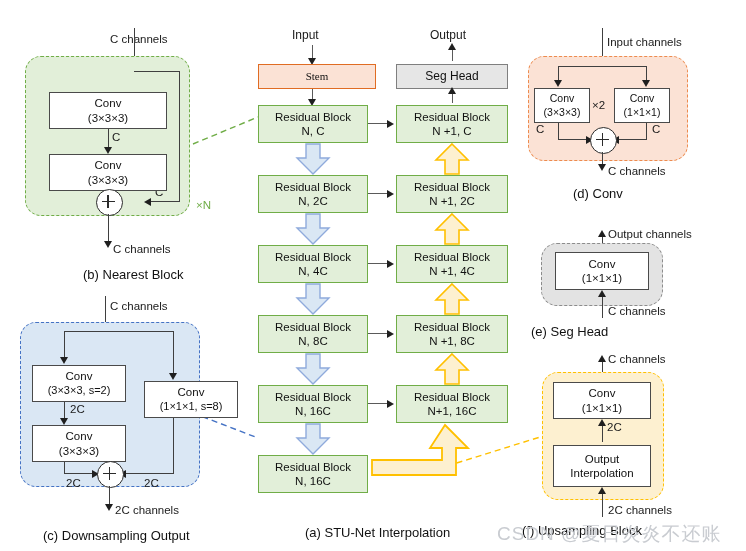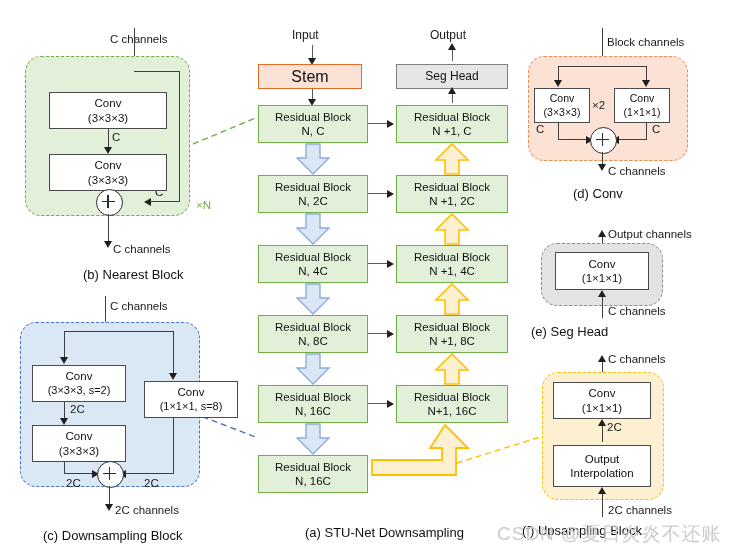--- a/index.html
+++ b/index.html
@@ -148,34 +148,34 @@
   <div class="ln lnh" style="left:124px;top:473px;width:50px;"></div>
   <div class="ah ah-l" style="left:119px;top:469.5px;"></div>
   <div class="lbl" style="left:144px;top:477px;">2C</div>
 
   <div class="plus" style="left:97px;top:461px;"></div>
 
   <div class="ln lnv" style="left:108.8px;top:486px;height:22px;"></div>
   <div class="ah ah-d" style="left:105px;top:504px;"></div>
   <div class="lbl" style="left:115px;top:504px;">2C channels</div>
 
-  <div class="cap" style="left:43px;top:528px;">(c) Downsampling Block</div>
+  <div class="cap" style="left:43px;top:528px;">(c) Downsampling Output</div>
 </div>
 
 <div>
 
   <div class="lbl" style="left:292px;top:29px;font-size:12px;">Input</div>
   <div class="ln lnv ln-thin" style="left:312px;top:45px;height:16px;"></div>
   <div class="ah ah-d" style="left:308px;top:58px;"></div>
 
   <div class="lbl" style="left:430px;top:29px;font-size:12px;">Output</div>
   <div class="ln lnv ln-thin" style="left:452px;top:45px;height:16px;"></div>
   <div class="ah ah-u" style="left:448px;top:43px;"></div>
 
-  <div class="box obox" style="left:258px;top:64px;width:104px;height:25px;font-size:16px;">
+  <div class="box obox" style="left:258px;top:64px;width:118px;height:25px;font-size:11px;font-family:Liberation Serif, serif;">
     <span>Stem</span>
   </div>
   <div class="ln lnv ln-thin" style="left:312px;top:89px;height:14px;"></div>
   <div class="ah ah-d" style="left:308px;top:99px;"></div>
 
   <div class="box graybox" style="left:396px;top:64px;width:112px;height:25px;font-size:12px;">
     <span>Seg Head</span>
   </div>
   <div class="ln lnv ln-thin" style="left:452px;top:89px;height:14px;"></div>
   <div class="ah ah-u" style="left:448px;top:87px;"></div>
@@ -263,25 +263,25 @@
     <polygon points="17,0 33,16 24,16 24,30 10,30 10,16 1,16" fill="#fdf0d0" stroke="#ffc000" stroke-width="1.6"></polygon>
   </svg>
   <svg class="bigarrow" style="left:435px;top:354px;" width="34" height="31">
     <polygon points="17,0 33,16 24,16 24,30 10,30 10,16 1,16" fill="#fdf0d0" stroke="#ffc000" stroke-width="1.6"></polygon>
   </svg>
 
   <svg class="bigarrow" style="left:372px;top:425px;" width="100" height="58">
     <polygon points="73,0 96,23 84,23 84,50 0,50 0,35 70,35 70,23 58,23" fill="#fdf0d0" stroke="#ffc000" stroke-width="1.8" stroke-linejoin="miter"></polygon>
   </svg>
 
-  <div class="cap" style="left:305px;top:525px;">(a) STU-Net Downsampling</div>
-</div>
-
-<div>
-  <div class="lbl" style="left:607px;top:36px;">Block channels</div>
+  <div class="cap" style="left:305px;top:525px;">(a) STU-Net Interpolation</div>
+</div>
+
+<div>
+  <div class="lbl" style="left:607px;top:36px;">Input channels</div>
   <div class="ln lnv" style="left:602px;top:28px;height:33px;"></div>
 
   <div class="panel panel-orange" style="left:528px;top:56px;width:160px;height:105px;"></div>
 
   <div class="ln lnh" style="left:558px;top:66px;width:89px;"></div>
   <div class="ln lnv" style="left:558px;top:66px;height:16px;"></div>
   <div class="ah ah-d" style="left:554px;top:80px;"></div>
   <div class="ln lnv" style="left:646px;top:66px;height:16px;"></div>
   <div class="ah ah-d" style="left:642px;top:80px;"></div>
 

